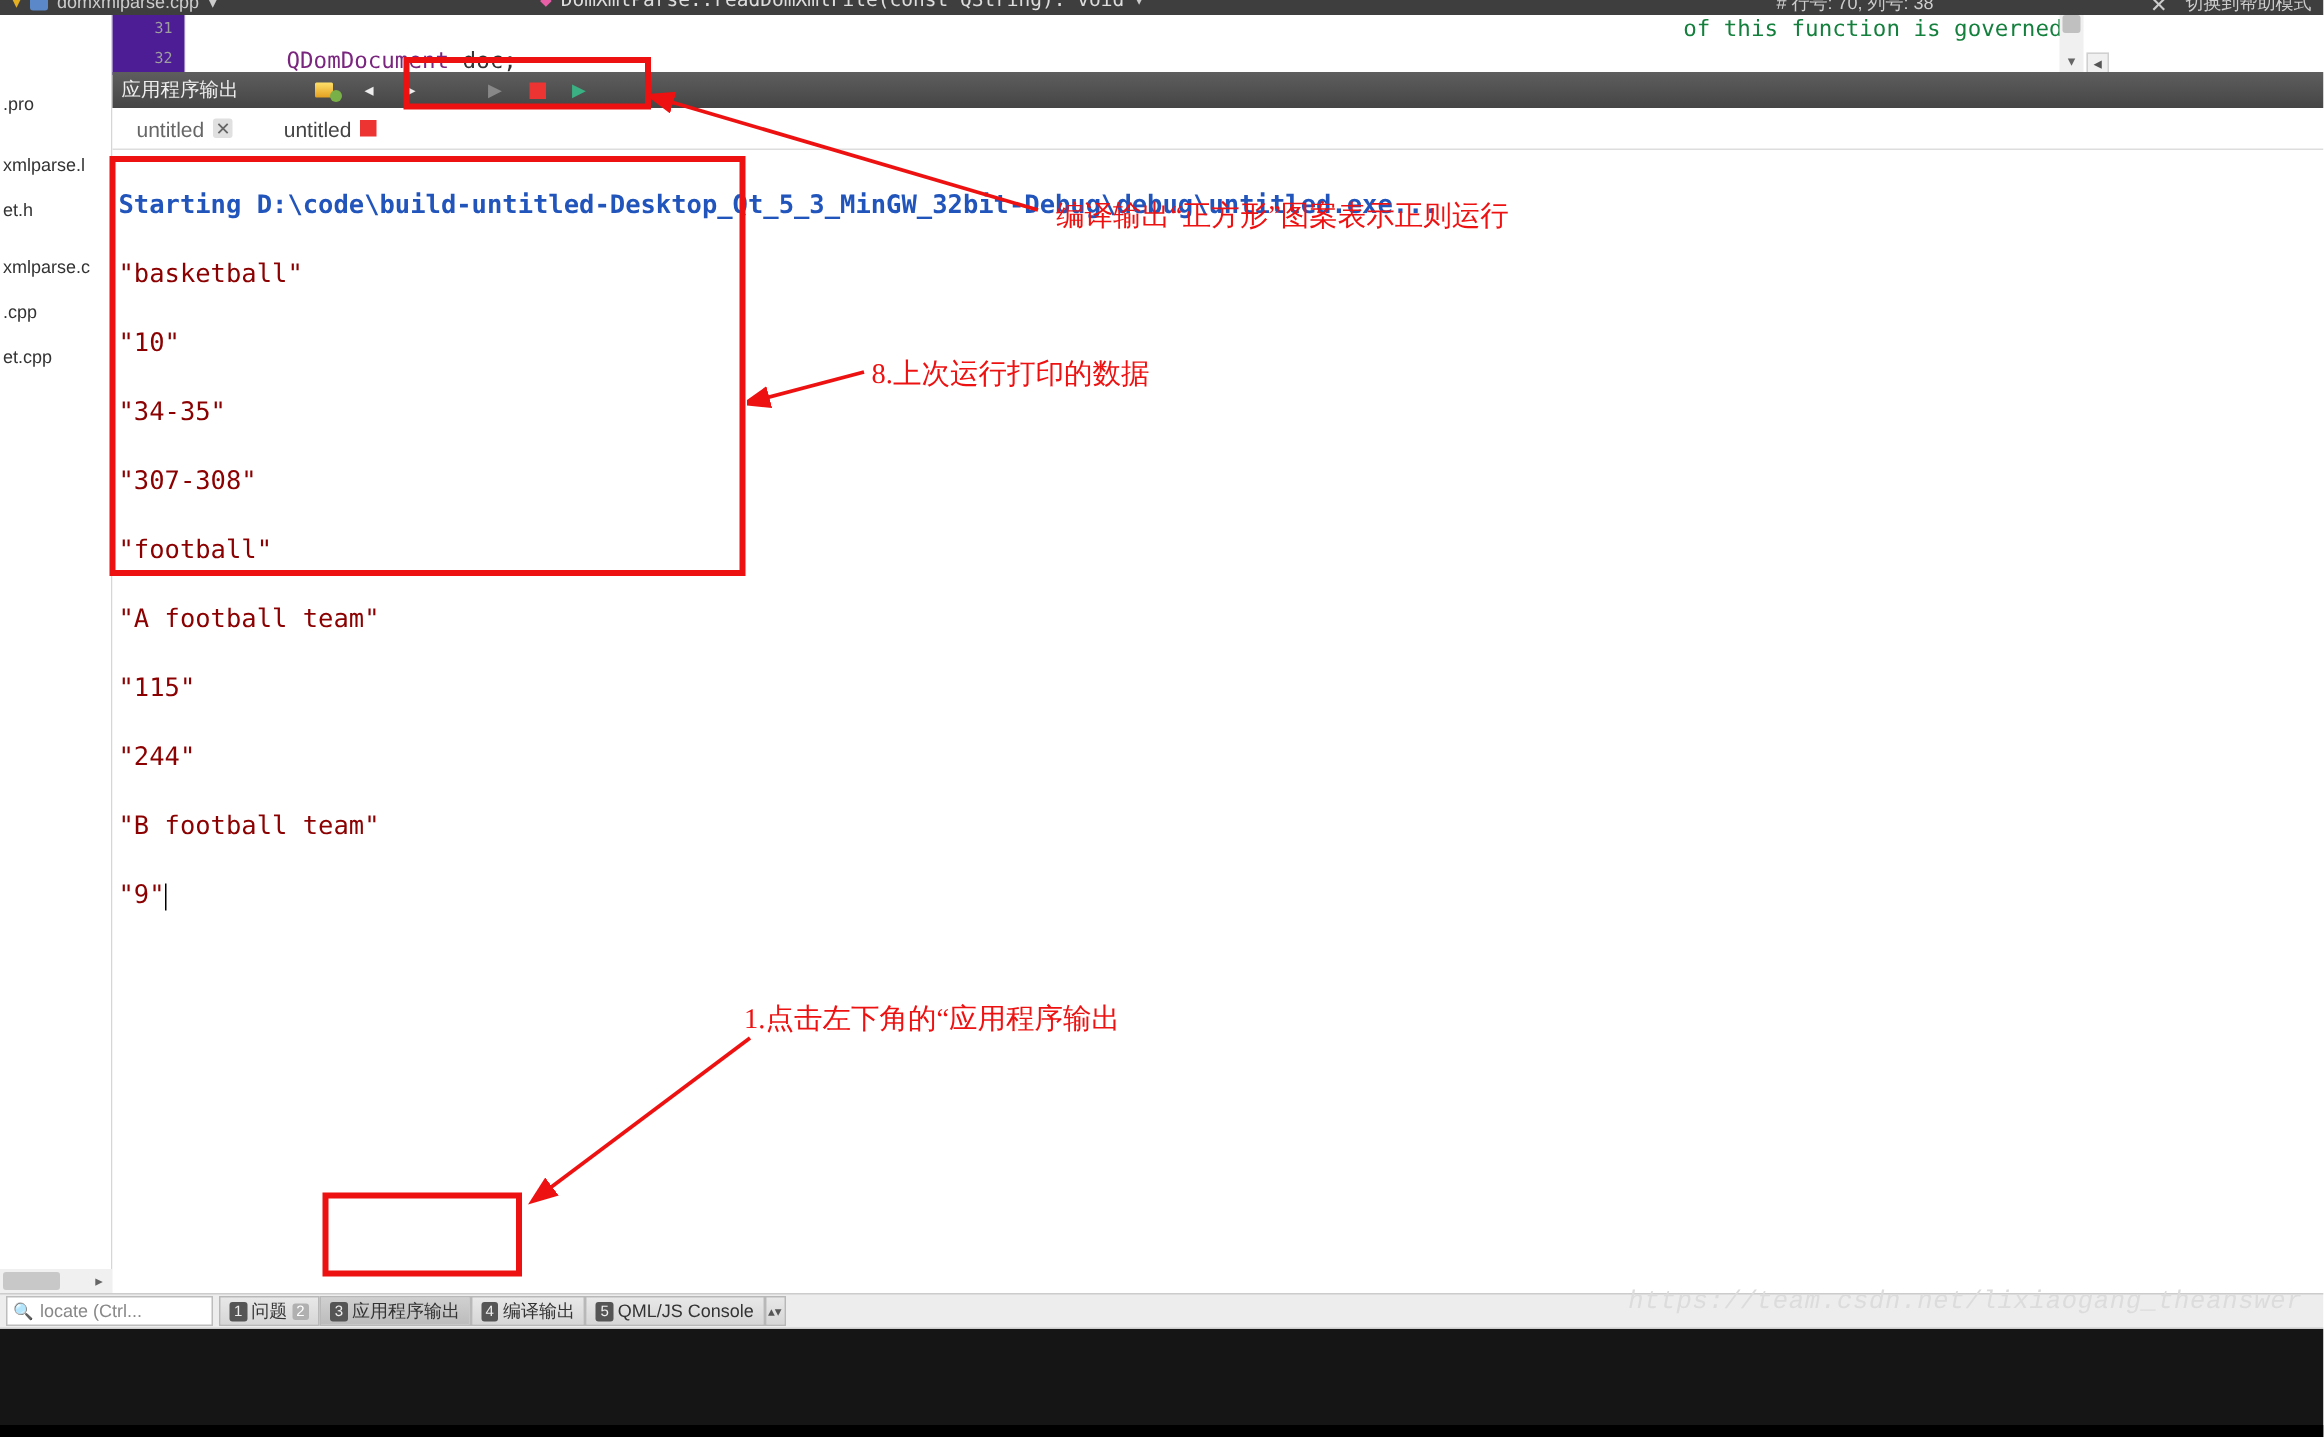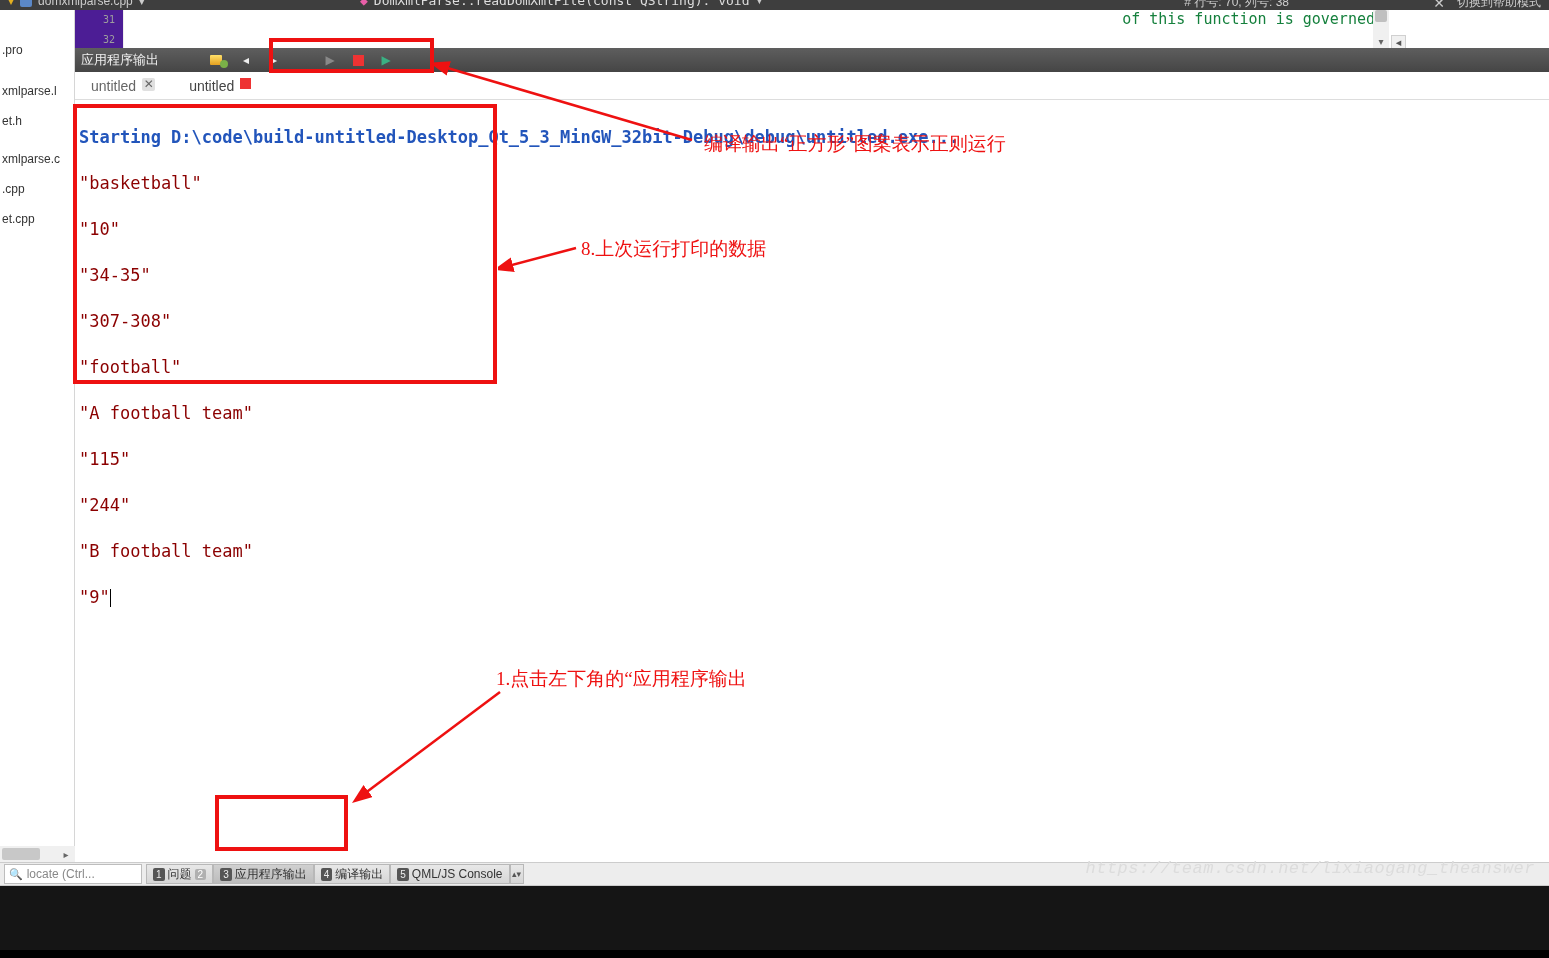--- a/index.html
+++ b/index.html
@@ -142,21 +142,21 @@
   .output-tabs {
     position:absolute;
     top:72px; left:75px; right:0; height:28px;
     background:#fff;
     border-bottom:1px solid #ddd;
     display:flex; align-items:center;
     padding-left:10px;
     gap:22px;
     font-size:14px; color:#666;
   }
-  .output-tab { display:flex; gap:6px; padding:4px 6px; }
+  .output-tab { display:flex; align-items:center; gap:6px; padding:4px 6px; }
   .output-tab.active { color:#444; }
   .tab-close { width:13px; height:13px; display:flex; align-items:center; justify-content:center;
     background:#e0e0e0; color:#666; border-radius:2px; font-size:12px; }
   .tab-stop { width:11px; height:11px; background:#e33; }
   .output-body {
     position:absolute;
     top:100px; left:75px; right:0; bottom:112px;
     background:#fff;
     font-family: "Consolas", monospace;
     font-size: 17px;
@@ -257,34 +257,35 @@
   <div class="top-bar-right">
     <span># 行号: 70, 列号: 38</span>
   </div>
   <div class="top-bar-switch">
     <span style="font-size:14px;">✕</span>
     <span style="margin-left:8px;">切换到帮助模式</span>
   </div>
 </div>
 
 <div class="sidebar">
-  <div class="sidebar-item" style="margin-top:21px;">.pro</div>
+  <div class="sidebar-item" style="margin-top:40px;">.pro</div>
   <div class="sidebar-item" style="margin-top:11px;">xmlparse.l</div>
   <div class="sidebar-item">et.h</div>
   <div class="sidebar-item" style="margin-top:8px;">xmlparse.c</div>
   <div class="sidebar-item">.cpp</div>
   <div class="sidebar-item">et.cpp</div>
 </div>
 
 <div class="gutter">
   <div class="gutter-line">31</div>
   <div class="gutter-line">32</div>
 </div>
 <div class="code-hint">
   <div class="code-line"></div>
+  <div class="code-line"><span class="kw">QDomDocument</span> <span style="color:#333;">doc;</span></div>
   <div class="com-line">of this function is governed</div>
 </div>
 <div class="scrollbar-v">
   <div class="scrollbar-v-thumb"></div>
   <div class="scrollbar-v-arrow">▾</div>
 </div>
 <div class="right-panel">
   <div class="right-nav">
     <div class="right-nav-btn">◂</div>
   </div>

